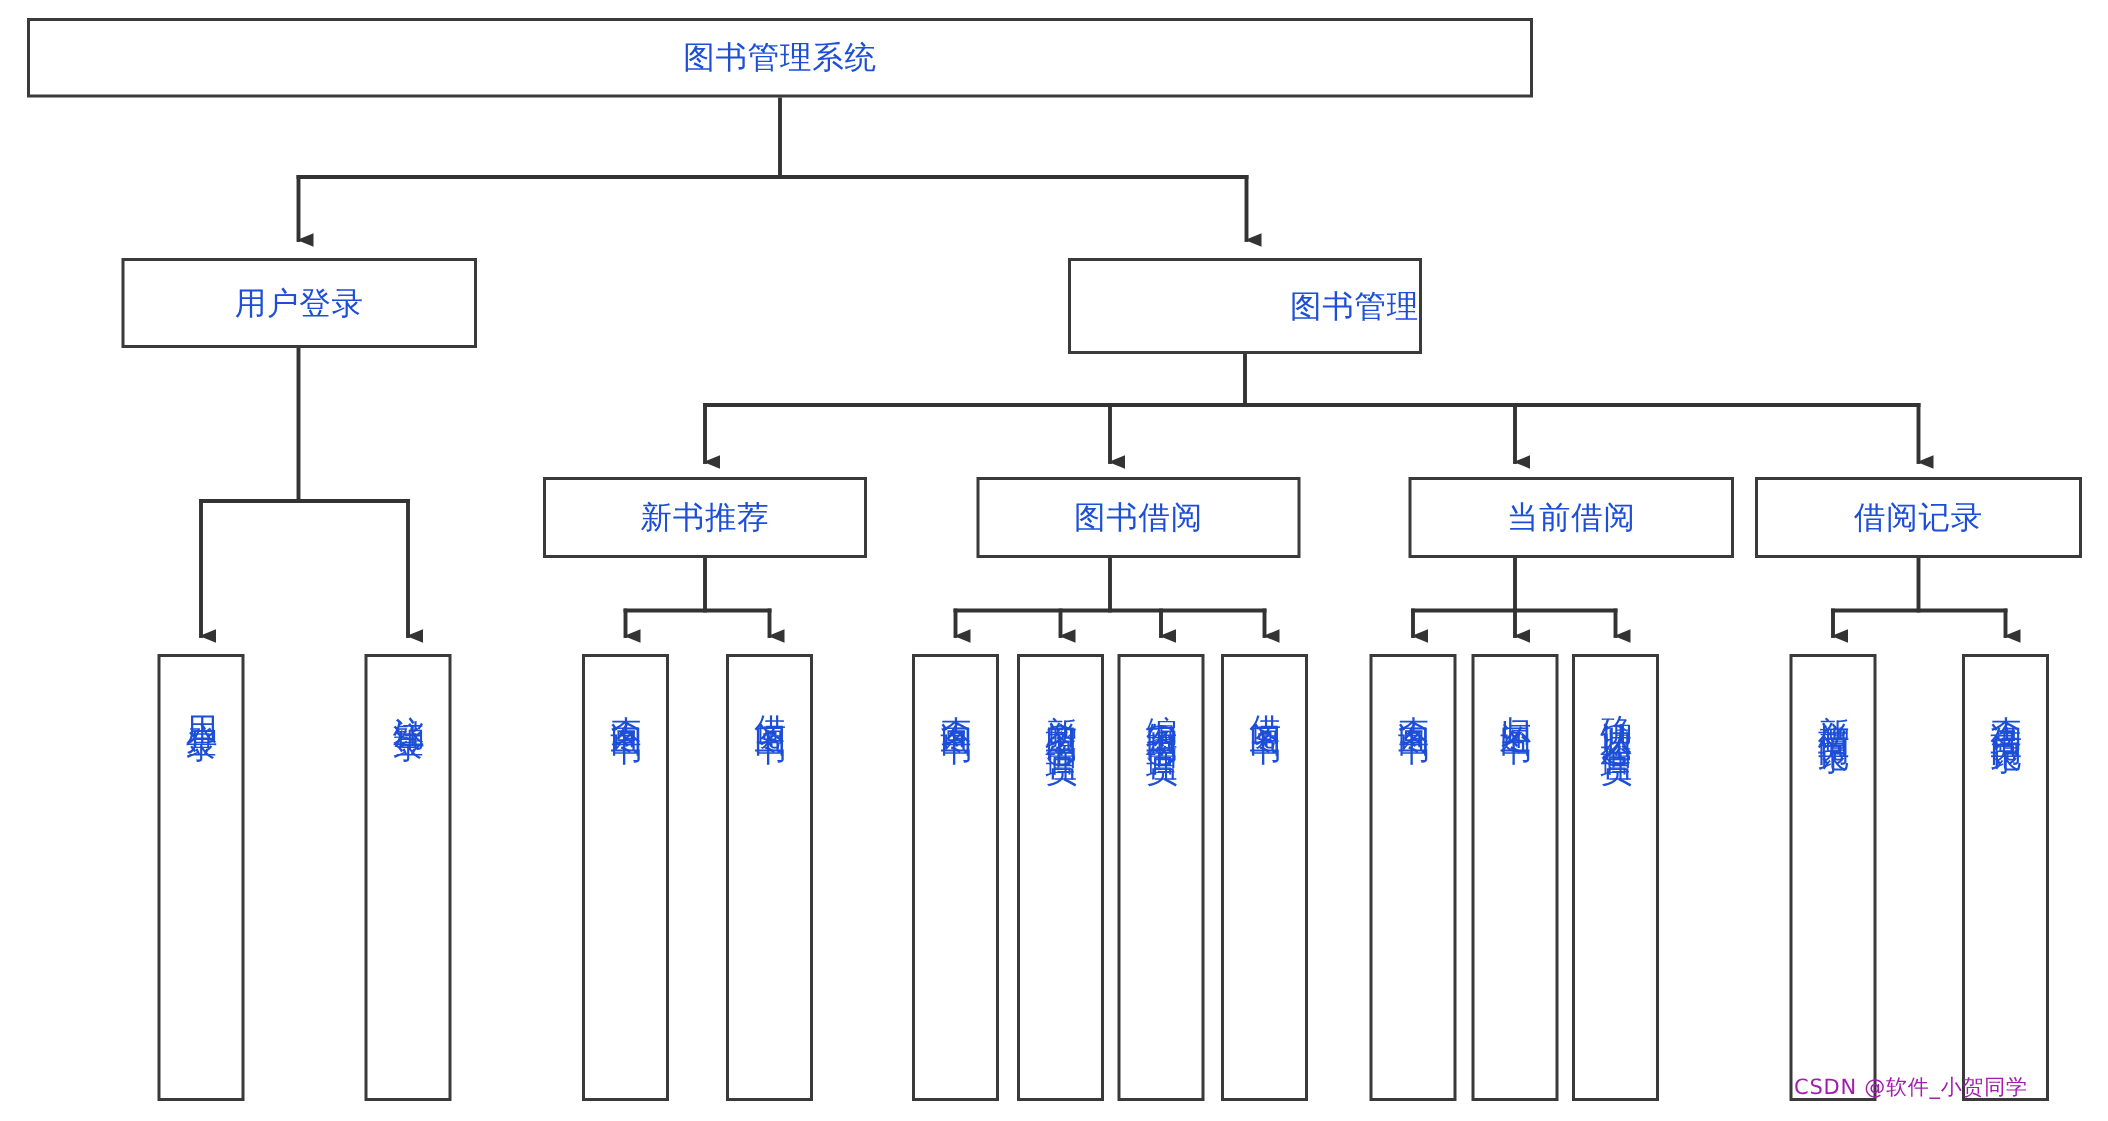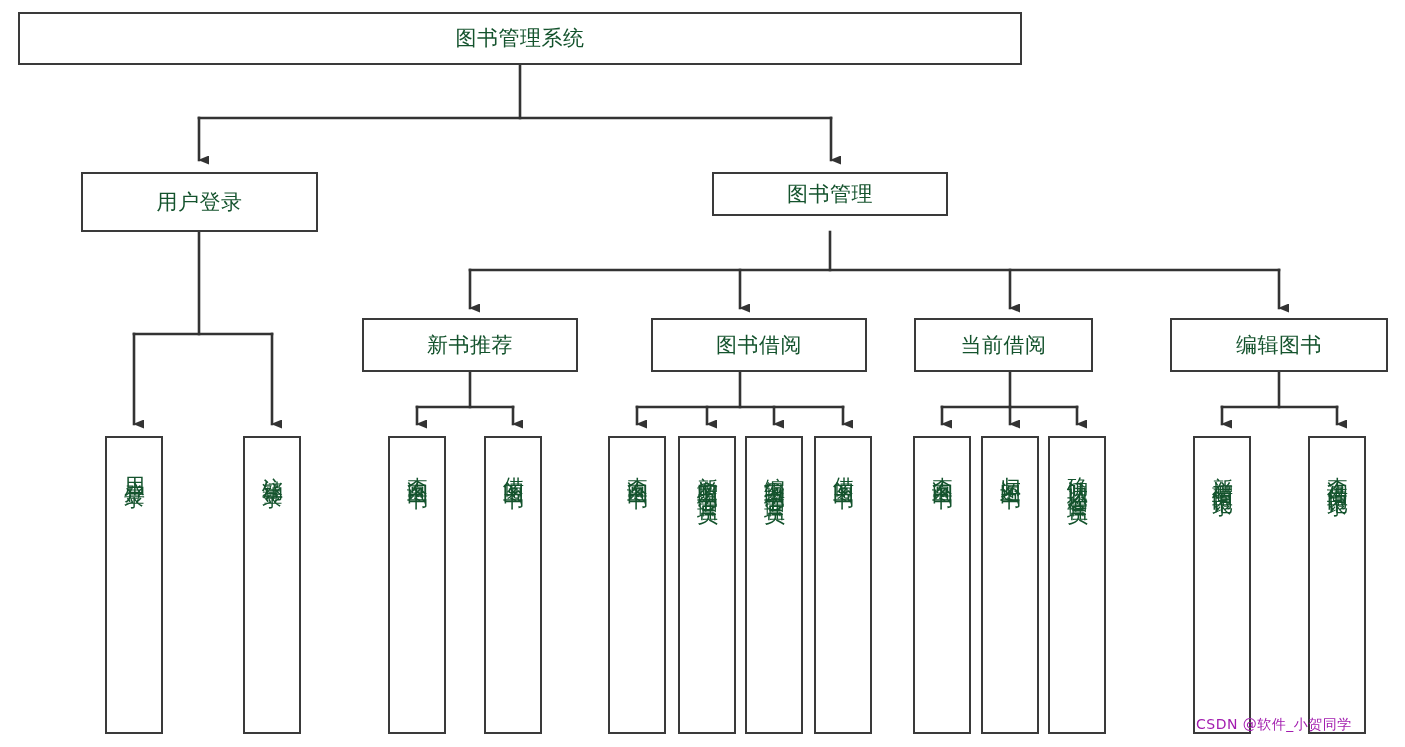--- a/index.html
+++ b/index.html
@@ -27,21 +27,21 @@
     pointer-events: none;
   }
   .node {
     position: absolute;
     box-sizing: border-box;
     background: #ffffff;
     border: 2px solid #3a3a3a;
     display: flex;
     align-items: center;
     justify-content: center;
-    color: #14532d;
+    color: #1d4ed8;
     z-index: 2;
   }
   .node .label {
     display: block;
     text-align: center;
     line-height: 1.18;
     letter-spacing: 0.5px;
   }
   
   .node.horiz .label {
@@ -126,35 +126,35 @@
     </g>
   </svg>
 
   <div class="node horiz" style="left:18px; top:12px; width:1004px; height:53px;">
     <span class="label">图书管理系统</span>
   </div>
 
   <div class="node horiz" style="left:81px; top:172px; width:237px; height:60px;">
     <span class="label">用户登录</span>
   </div>
-  <div class="node horiz" style="left:712px; top:172px; width:236px; height:44px;">
+  <div class="node horiz" style="left:712px; top:172px; width:236px; height:64px;justify-content:flex-end;">
     <span class="label">图书管理</span>
   </div>
 
   <div class="node horiz" style="left:362px; top:318px; width:216px; height:54px;align-items:center;">
     <span class="label">新书推荐</span>
   </div>
   <div class="node horiz" style="left:632px; top:318px; width:216px; height:54px;margin-left:19px;">
     <span class="label">图书借阅</span>
   </div>
-  <div class="node horiz" style="left:914px; top:318px; width:179px; height:54px;">
+  <div class="node horiz" style="left:939px; top:318px; width:217px; height:54px;">
     <span class="label">当前借阅</span>
   </div>
   <div class="node horiz" style="left:1170px; top:318px; width:218px; height:54px;">
-    <span class="label">编辑图书</span>
+    <span class="label">借阅记录</span>
   </div>
 
   <div class="node vert" style="left:105px; top:436px; width:58px; height:298px;">
     <span class="label">用户登录</span>
   </div>
   <div class="node vert" style="left:243px; top:436px; width:58px; height:298px;">
     <span class="label">注销登录</span>
   </div>
 
   <div class="node vert" style="left:388px; top:436px; width:58px; height:298px;">

